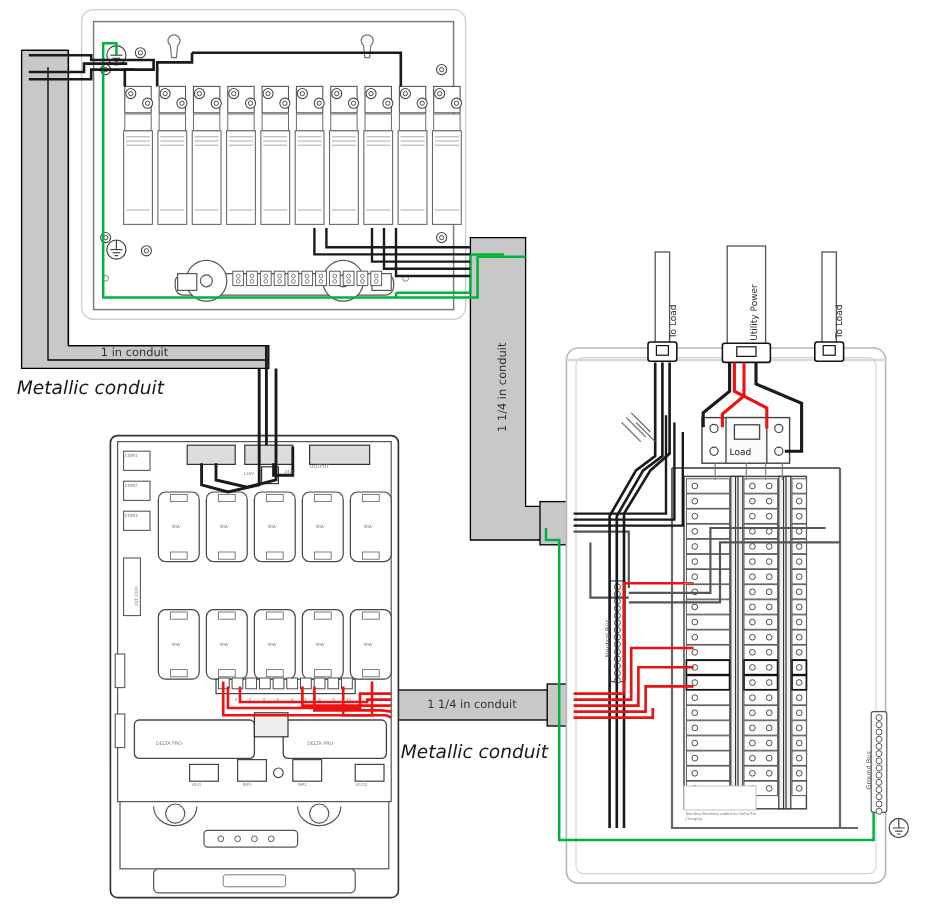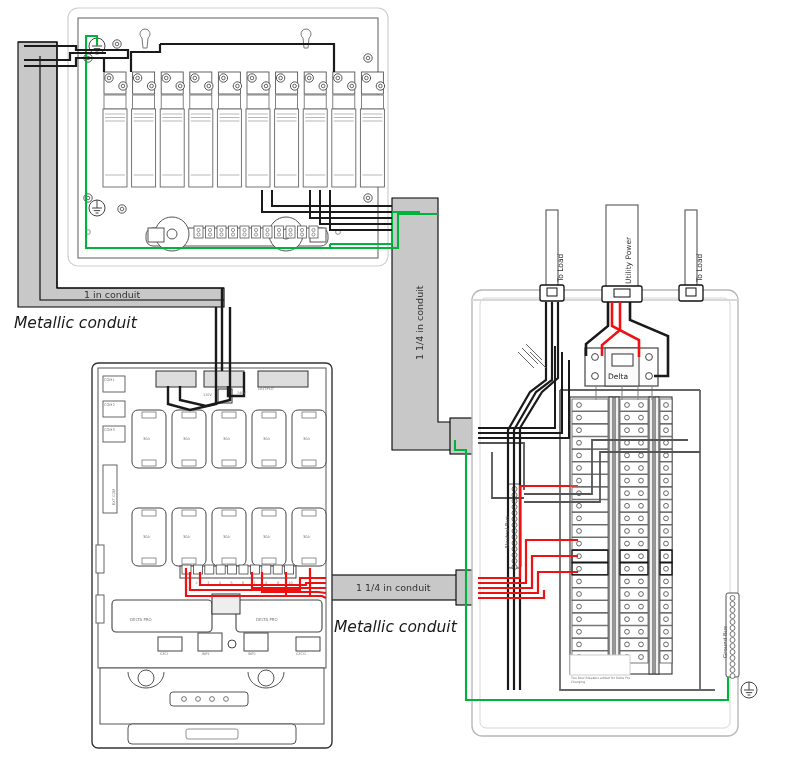--- a/index.html
+++ b/index.html
@@ -649,21 +649,21 @@
 <div class="lbl lbl-metallic" style="left:14px;top:314px;">Metallic conduit</div>
 
 <div class="lbl lbl-metallic" style="left:334px;top:618px;">Metallic conduit</div>
 
 <div class="lbl lbl-small lbl-vert" style="left:556px;top:282px;transform:rotate(-90deg);">To Load</div>
 
 <div class="lbl lbl-small lbl-vert" style="left:624px;top:284px;transform:rotate(-90deg);">Utility Power</div>
 
 <div class="lbl lbl-small lbl-vert" style="left:695px;top:282px;transform:rotate(-90deg);">To Load</div>
 
-<div class="lbl lbl-main" style="left:608px;top:372px;">Delta</div>
+<div class="lbl lbl-main" style="left:608px;top:372px;">Load</div>
 
 <div class="lbl lbl-tiny lbl-vert" style="left:504px;top:548px;transform:rotate(-90deg);font-size:5.5px;">Neutral Bus</div>
 
 <div class="lbl lbl-tiny lbl-vert" style="left:722px;top:658px;transform:rotate(-90deg);font-size:5.5px;">Ground Bus</div>
 
 <div class="lbl lbl-micro" style="left:571px;top:677px;width:70px;line-height:1.25;white-space:normal;">Two New Breakers added for Delta Pro Charging</div>
 
 <div class="lbl lbl-micro" style="left:104px;top:378px;font-size:3.6px;">COM1</div>
 <div class="lbl lbl-micro" style="left:104px;top:403px;font-size:3.6px;">COM2</div>
 <div class="lbl lbl-micro" style="left:104px;top:428px;font-size:3.6px;">COM3</div>

